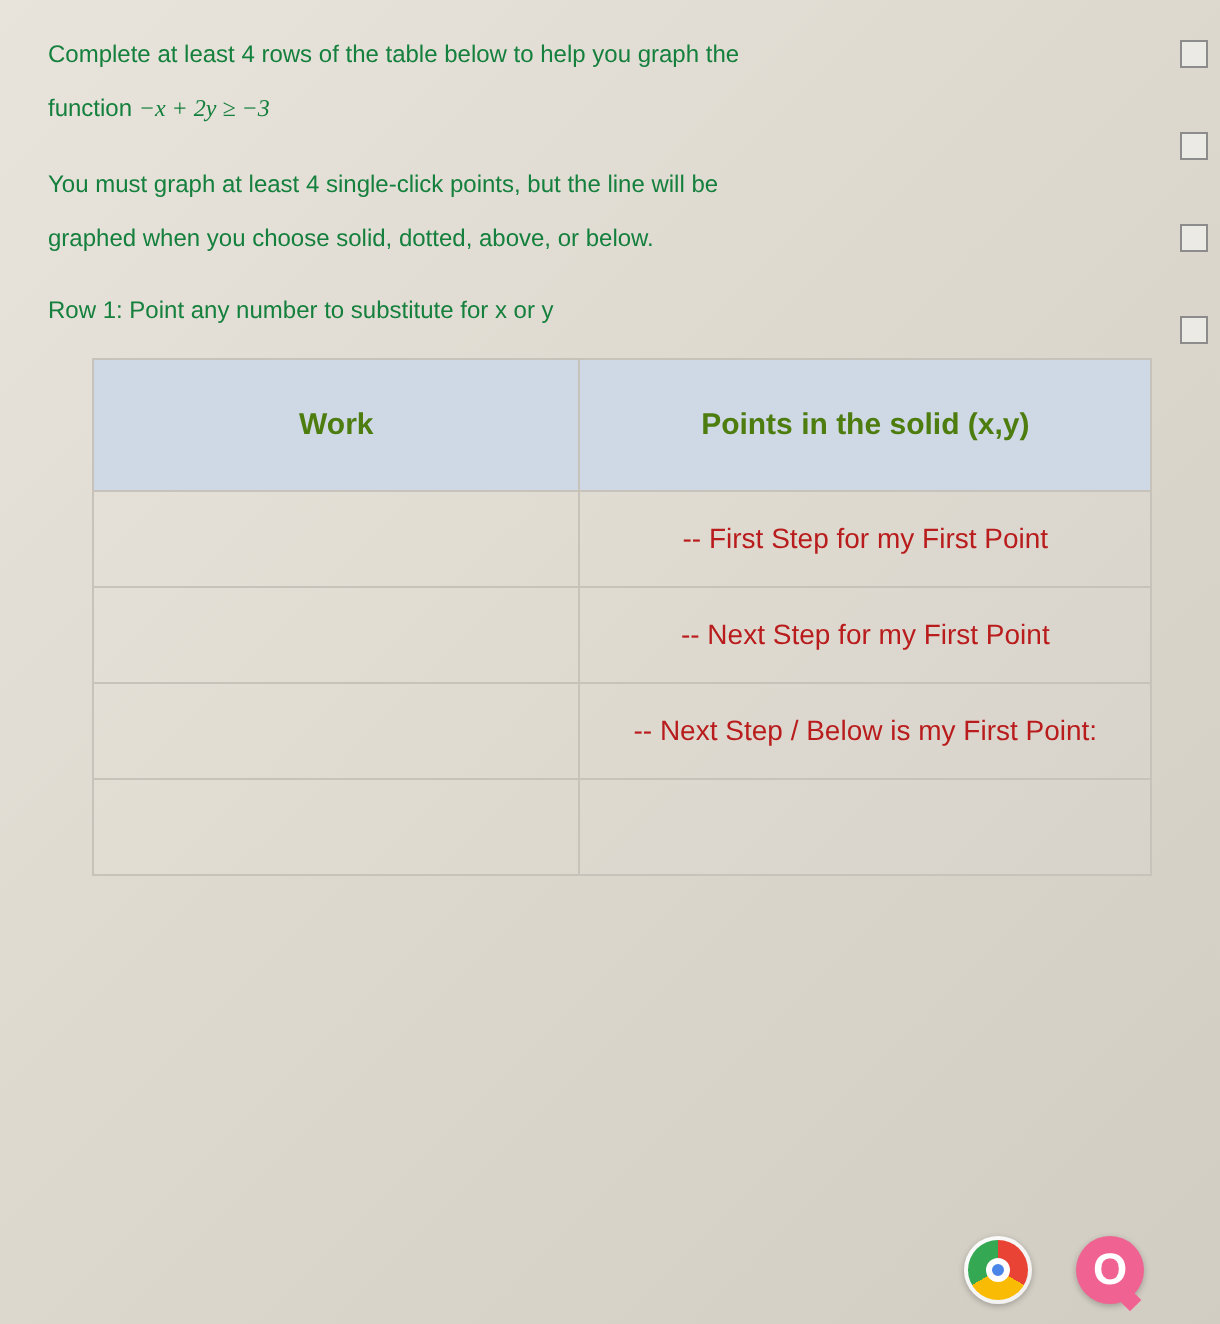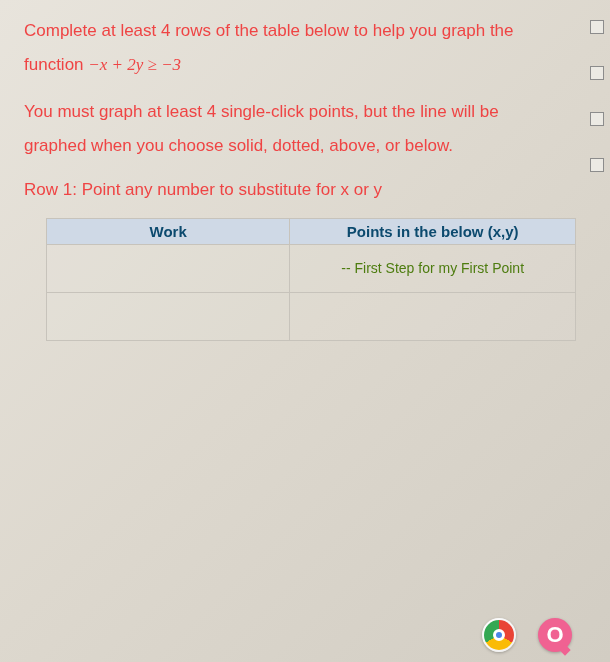--- a/index.html
+++ b/index.html
@@ -6,44 +6,44 @@
     body {
       width: 610px;
       height: 662px;
       background: linear-gradient(135deg, #e8e4dc 0%, #ddd8ce 50%, #d2cdc3 100%);
       font-family: Arial, Helvetica, sans-serif;
       padding: 18px 24px;
       position: relative;
       overflow: hidden;
       color: #555;
     }
-    .instruction { font-size: 17px; line-height: 1.55; color: #ef4444; margin-bottom: 8px; }
+    .instruction { font-size: 12px; line-height: 1.55; color: #15803d; margin-bottom: 8px; }
     .inequality { font-family: 'Cambria Math', 'Times New Roman', serif; font-style: italic; white-space: nowrap; }
     .gap { height: 12px; }
     .gap2 { height: 10px; }
     .table-wrap { margin-top: 14px; margin-left: 22px; width: 530px; }
     table { border-collapse: collapse; width: 100%; }
     th, td {
       border: 1px solid #c7c3bb;
       text-align: center;
       vertical-align: middle;
       color: #6b6b6b;
       background: rgba(255,255,255,0.06);
     }
     th {
       background: #cfd9e6;
       font-weight: 600;
-      padding: 4px 6px;
+      padding: 24px 6px;
       font-size: 15px;
-      color: #0c4a6e;
+      color: #4d7c0f;
     }
     th.work { width: 46%; }
     th.points { width: 54%; }
     td { height: 48px; font-size: 14px; padding: 6px 8px; }
-    .hint { color: #4d7c0f; }
+    .hint { color: #b91c1c; }
     .checks { position: absolute; right: 6px; top: 20px; display: flex; flex-direction: column; gap: 32px; }
     .checkbox { width: 14px; height: 14px; border: 1.6px solid #8c8c8c; background: #eceae4; }
     .icon-row { position: absolute; bottom: 10px; right: 38px; display: flex; gap: 22px; align-items: center; }
     .circle-icon { width: 34px; height: 34px; border-radius: 50%; display: flex; align-items: center; justify-content: center; }
     .chrome { background: radial-gradient(circle at 30% 30%, #fff, #eee); box-shadow: 0 1px 3px rgba(0,0,0,.25); position: relative; }
     .chrome-inner { width: 12px; height: 12px; border-radius: 50%; background: #4a86e8; border: 3px solid #fff; z-index: 2; position: relative; }
     .chrome-ring { position: absolute; inset: 2px; border-radius: 50%; background: conic-gradient(#e94335 0 120deg, #fabb05 120deg 240deg, #34a853 240deg 360deg); }
     .pink { background: #f06292; box-shadow: 0 1px 3px rgba(0,0,0,.25); color: #fff; font-size: 22px; font-weight: bold; position: relative; }
     .pink-tail { position: absolute; bottom: -2px; right: 3px; width: 8px; height: 8px; background: #f06292; transform: rotate(45deg); }
   </style>
@@ -65,27 +65,35 @@
 <p class="instruction">You must graph at least 4 single-click points, but the line will be</p>
 <p class="instruction">graphed when you choose solid, dotted, above, or below.</p>
 <div class="gap2"></div>
 <p class="instruction">Row 1: Point any number to substitute for x or y</p>
 
 <div class="table-wrap">
   <table>
     <thead>
       <tr>
         <th class="work">Work</th>
-        <th class="points">Points in the below (x,y)</th>
+        <th class="points">Points in the solid (x,y)</th>
       </tr>
     </thead>
     <tbody>
       <tr>
         <td></td>
         <td class="hint">-- First Step for my First Point</td>
+      </tr>
+      <tr>
+        <td></td>
+        <td class="hint">-- Next Step for my First Point</td>
+      </tr>
+      <tr>
+        <td></td>
+        <td class="hint">-- Next Step / Below is my First Point:</td>
       </tr>
       <tr>
         <td></td>
         <td class="hint"></td>
       </tr>
     </tbody>
   </table>
 </div>
 
 <div class="icon-row">

